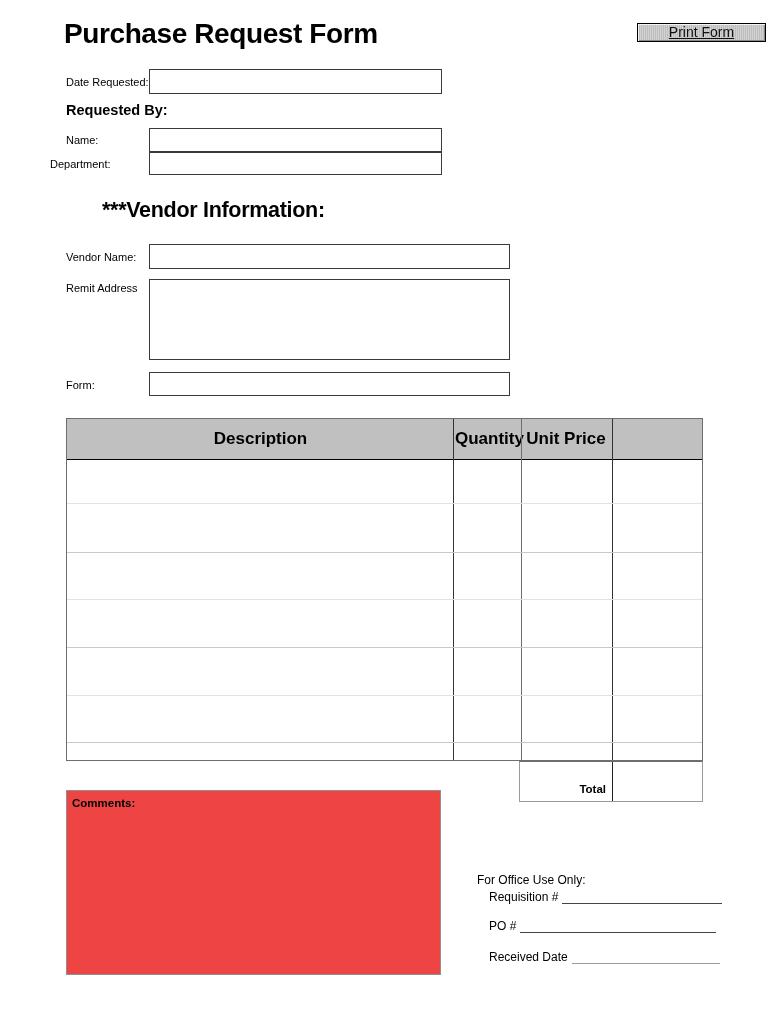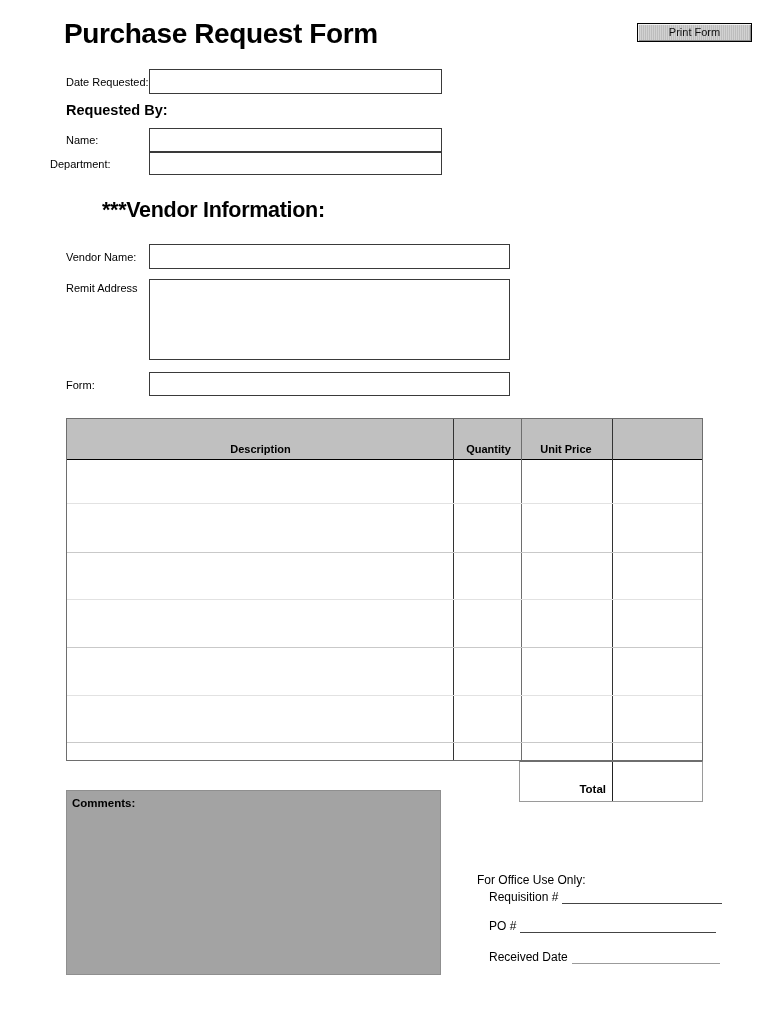--- a/index.html
+++ b/index.html
@@ -31,32 +31,33 @@
     font-size: 28px;
     font-weight: bold;
     letter-spacing: -0.4px;
     white-space: nowrap;
   }
 
   .print-form-button {
     position: absolute;
     left: 637px;
     top: 23px;
-    width: 115px;
+    width: 129px;
     height: 19px;
     box-sizing: border-box;
     border: 1px solid #000000;
     background:
       repeating-linear-gradient(90deg, #d2d2d2 0px, #d2d2d2 1px, #bdbdbd 1px, #bdbdbd 2px);
     box-shadow: inset 1px 1px 0 #f2f2f2, inset -1px -1px 0 #8a8a8a;
-    font-size: 11px;
+    font-size: 14px;
     color: #111111;
     text-align: center;
     line-height: 17px;
     cursor: pointer;
+    text-decoration: underline;
   }
 
   .address-block {
     position: absolute;
     right: 66px;
     top: 56px;
     width: 240px;
     text-align: right;
     font-size: 10.5px;
     line-height: 11.8px;
@@ -125,23 +126,22 @@
     background: #c0c0c0;
     border-bottom: 1px solid #000000;
     box-sizing: border-box;
   }
   .items-head .th {
     position: absolute;
     top: 0;
     height: 40px;
     line-height: 40px;
     text-align: center;
-    font-size: 11px;
-    font-weight: bold;
-    margin-top: 10px;
+    font-size: 17px;
+    font-weight: bold;
   }
   .col-sep {
     position: absolute;
     top: 0;
     width: 1px;
     background: #6e6e6e;
   }
   .col-sep.dark { background: #333333; }
   .row-sep {
     position: absolute;
@@ -192,21 +192,21 @@
 
   
   .comments-box {
     position: absolute;
     left: 66px;
     top: 790px;
     width: 375px;
     height: 185px;
     box-sizing: border-box;
     border: 1px solid #8f8f8f;
-    background: #a3a3a3;
+    background: #ef4444;
   }
   .comments-label {
     position: absolute;
     left: 5px;
     top: 6px;
     font-size: 11.5px;
     font-weight: bold;
   }
 
   

